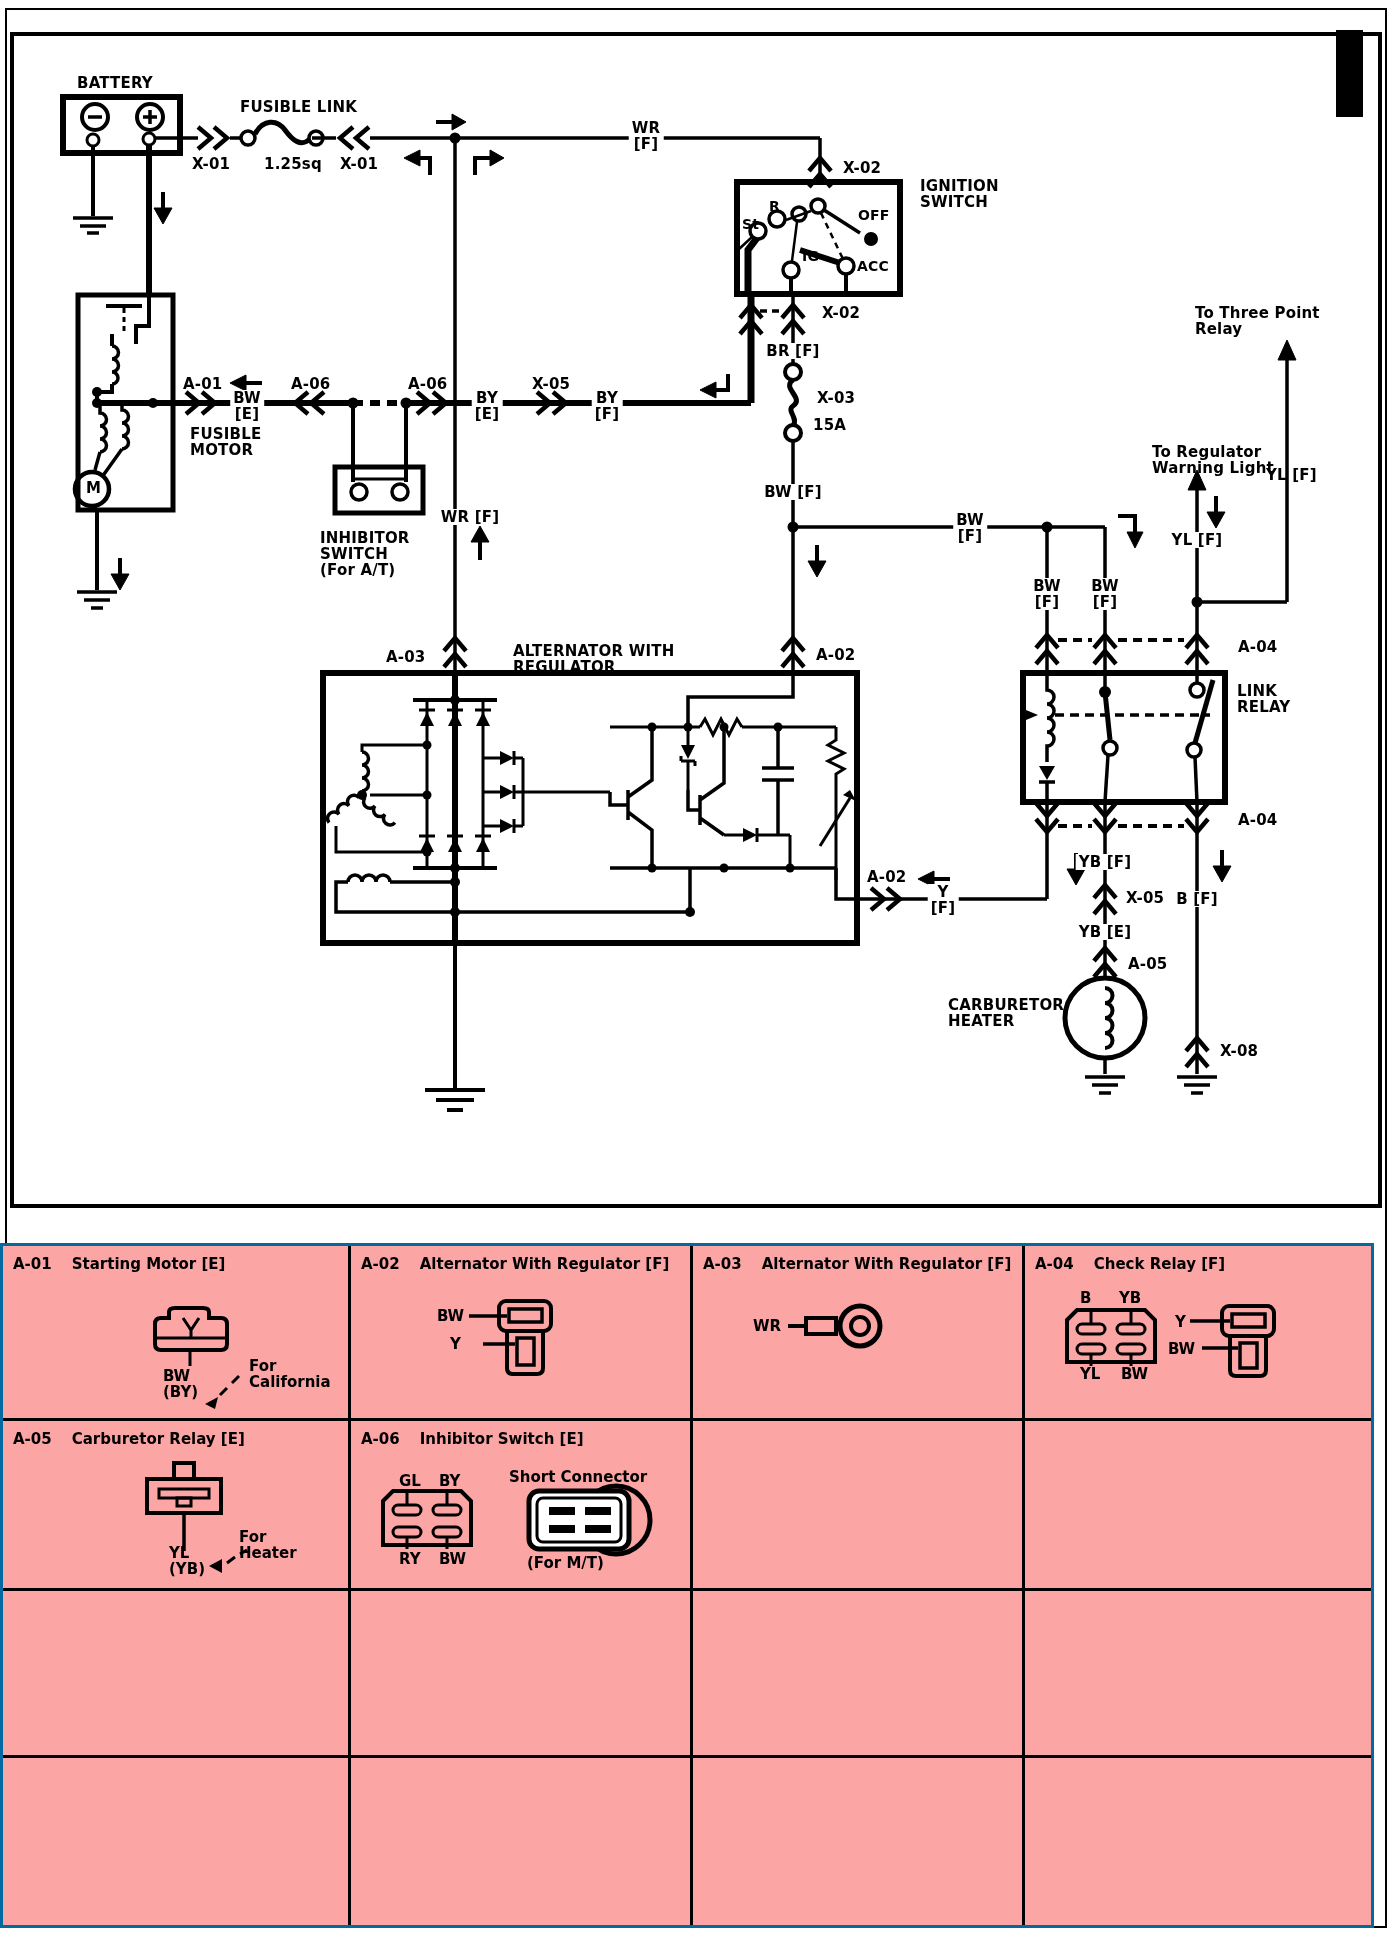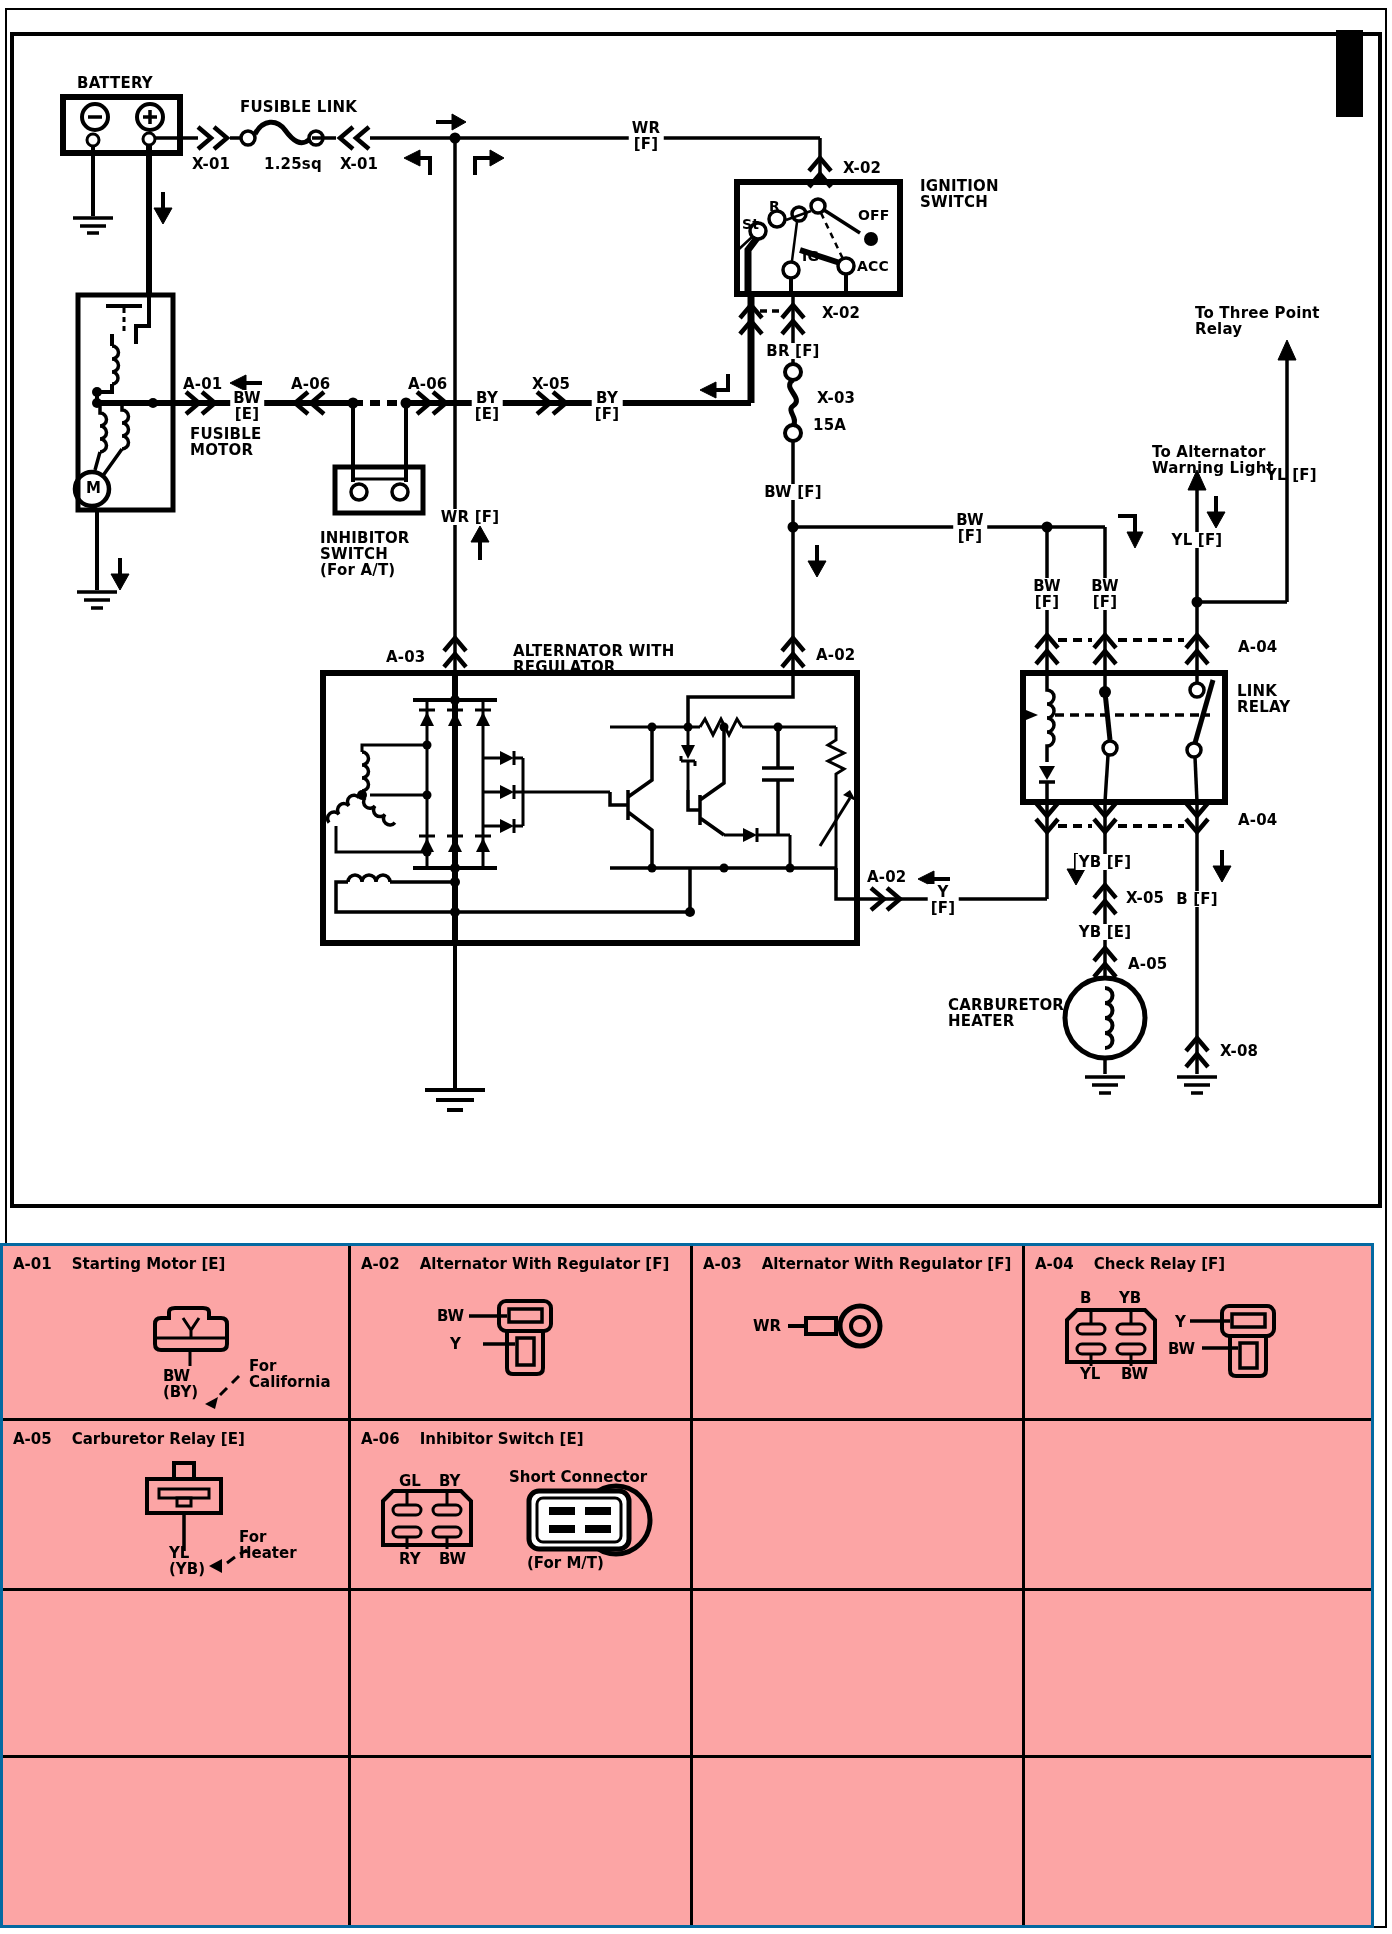--- a/index.html
+++ b/index.html
@@ -342,21 +342,21 @@
 <span class="lbl cx bg" style="left:470px;top:509px">WR [F]</span>
 <span class="lbl" style="left:386px;top:649px">A-03</span>
 <div class="lbl" style="left:513px;top:643px"><div>ALTERNATOR WITH</div><div>REGULATOR</div></div>
 <span class="lbl" style="left:816px;top:647px">A-02</span>
 <div class="lbl cx bg" style="left:970px;top:512px"><div>BW</div><div>[F]</div></div>
 <div class="lbl cx bg" style="left:1047px;top:578px"><div>BW</div><div>[F]</div></div>
 <div class="lbl cx bg" style="left:1105px;top:578px"><div>BW</div><div>[F]</div></div>
 <span class="lbl cx bg" style="left:1197px;top:532px">YL [F]</span>
 <span class="lbl" style="left:1266px;top:467px">YL [F]</span>
 <div class="lbl" style="left:1195px;top:305px"><div>To Three Point</div><div>Relay</div></div>
-<div class="lbl" style="left:1152px;top:444px"><div>To Alternator</div><div>Warning Light</div></div>
+<div class="lbl" style="left:1152px;top:444px"><div>To Regulator</div><div>Warning Light</div></div>
 <span class="lbl" style="left:1238px;top:639px">A-04</span>
 <div class="lbl" style="left:1237px;top:683px"><div>LINK</div><div>RELAY</div></div>
 <span class="lbl" style="left:1238px;top:812px">A-04</span>
 <span class="lbl cx bg" style="left:1105px;top:854px">YB [F]</span>
 <span class="lbl" style="left:1126px;top:890px">X-05</span>
 <span class="lbl cx bg" style="left:1105px;top:924px">YB [E]</span>
 <span class="lbl" style="left:1128px;top:956px">A-05</span>
 <div class="lbl" style="left:948px;top:997px"><div>CARBURETOR</div><div>HEATER</div></div>
 <span class="lbl cx bg" style="left:1197px;top:891px">B [F]</span>
 <span class="lbl" style="left:1220px;top:1043px">X-08</span>

